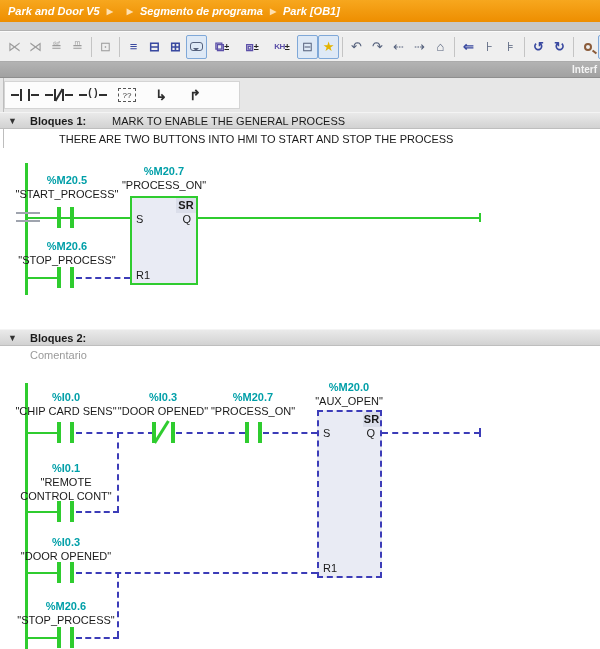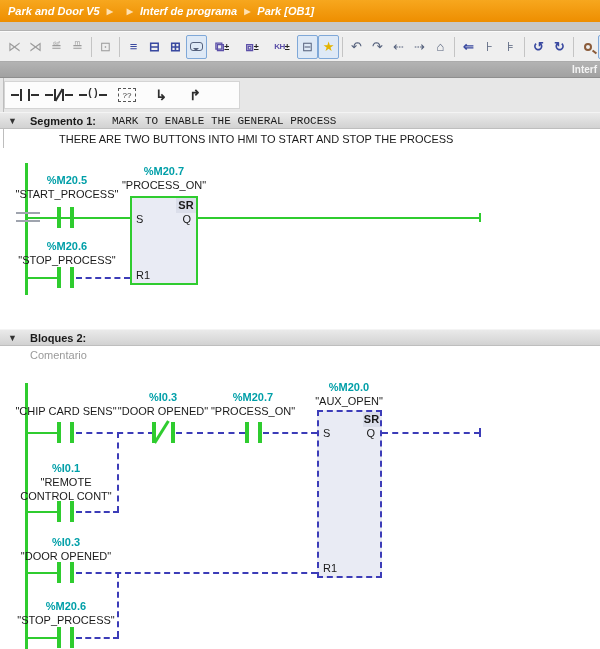--- a/index.html
+++ b/index.html
@@ -59,21 +59,21 @@
   .mini .coil{position:absolute;left:7px;top:1px;width:14px;font-size:10px;font-weight:bold;color:#2F2F2F;text-align:center;}
   .qbox{width:18px;height:14px;border:1px dashed #555;font-size:8px;color:#333;display:flex;align-items:center;justify-content:center;}
   .brancharrow{font-size:14px;font-weight:bold;color:#2F2F2F;}
 
   
   .seghead{position:absolute;left:0;width:600px;height:17px;
     background:linear-gradient(#EAEAEA,#D2D2D2);border-top:1px solid #F4F4F4;border-bottom:1px solid #BEBEBE;
     font-size:11px;color:#1A1A1A;}
   .seghead .tri{position:absolute;left:8px;top:3px;font-size:9px;color:#333;cursor:pointer;}
   .seghead .slabel{position:absolute;left:30px;top:2px;font-weight:bold;}
-  .seghead .stitle{position:absolute;left:112px;top:2px;font-family:Liberation Mono, monospace;}
+  .seghead .stitle{position:absolute;left:112px;top:2px;}
   .segcomment{position:absolute;left:0;width:600px;height:19px;background:#fff;
     font-size:11px;color:#1A1A1A;padding:3px 0 0 30px;}
   .segcomment.placeholder{color:#9A9A9A;}
 
   
   .ladder{position:absolute;left:0;width:600px;background:#fff;}
   .rail{position:absolute;width:3px;background:var(--green);}
   .hl{position:absolute;height:0;border-top:2px solid var(--green);}
   .hl.dash{border-top:2px dashed var(--blue);}
   .vl{position:absolute;width:0;border-left:2px dashed var(--blue);}
@@ -92,21 +92,21 @@
 </style>
 </head>
 <body>
 
 <div id="app">
 
   <div class="breadcrumb">
     <span class="crumb">Park and Door V5</span>
     <span class="crumb-sep">▶</span>
     <span class="crumb-sep">▶</span>
-    <span class="crumb">Interf de programa</span>
+    <span class="crumb">Segmento de programa</span>
     <span class="crumb-sep">▶</span>
     <span class="crumb">Park [OB1]</span>
   </div>
 
   <div class="stripA"></div>
 
   <div class="toolbar">
     <div class="tbtn dis">
         <span>⋉</span>
       </div>
@@ -232,21 +232,21 @@
       <div class="fbtn">
         <span class="brancharrow">↱</span>
       </div>
     </div>
   </div>
 
   <div class="paneline"></div>
 
   <div class="seghead" style="top:112px;">
     <span class="tri">▼</span>
-    <span class="slabel">Segmento 1:</span>
+    <span class="slabel">Bloques 1:</span>
     <span class="stitle">MARK TO ENABLE THE GENERAL PROCESS</span>
   </div>
   <div class="segcomment" style="top:130px;margin-left:29px;">THERE ARE TWO BUTTONS INTO HMI TO START AND STOP THE PROCESS</div>
 
   <div class="ladder" style="top:148px;height:181px;">
     <div class="rail" style="left:25px;top:15px;height:132px;"></div>
 
     <div class="eqmark" style="left:16px;top:64px;"></div>
     <div class="eqmark" style="left:16px;top:72px;"></div>
     <div class="hl" style="left:25px;top:69px;width:105px;"></div>
@@ -282,20 +282,21 @@
   <div class="seghead" style="top:329px;">
     <span class="tri">▼</span>
     <span class="slabel">Bloques 2:</span>
   </div>
   <div class="segcomment placeholder" style="top:346px;">Comentario</div>
 
   <div class="ladder" style="top:365px;height:284px;">
     <div class="rail" style="left:25px;top:18px;height:266px;"></div>
 
     <div class="hl" style="left:25px;top:67px;width:33px;"></div>
+    <div class="lbl addr" style="left:6px;top:26px;width:120px;">%I0.0</div>
     <div class="lbl" style="left:6px;top:40px;width:120px;">"CHIP CARD SENS"</div>
     <div>
       <div class="cbar" style="left:57px;top:57px;"></div>
       <div class="cbar" style="left:70px;top:57px;"></div>
     </div>
     <div class="hl dash" style="left:76px;top:67px;width:78px;"></div>
 
     <div class="lbl addr" style="left:103px;top:26px;width:120px;">%I0.3</div>
     <div class="lbl" style="left:103px;top:40px;width:120px;">"DOOR OPENED"</div>
     <div>

